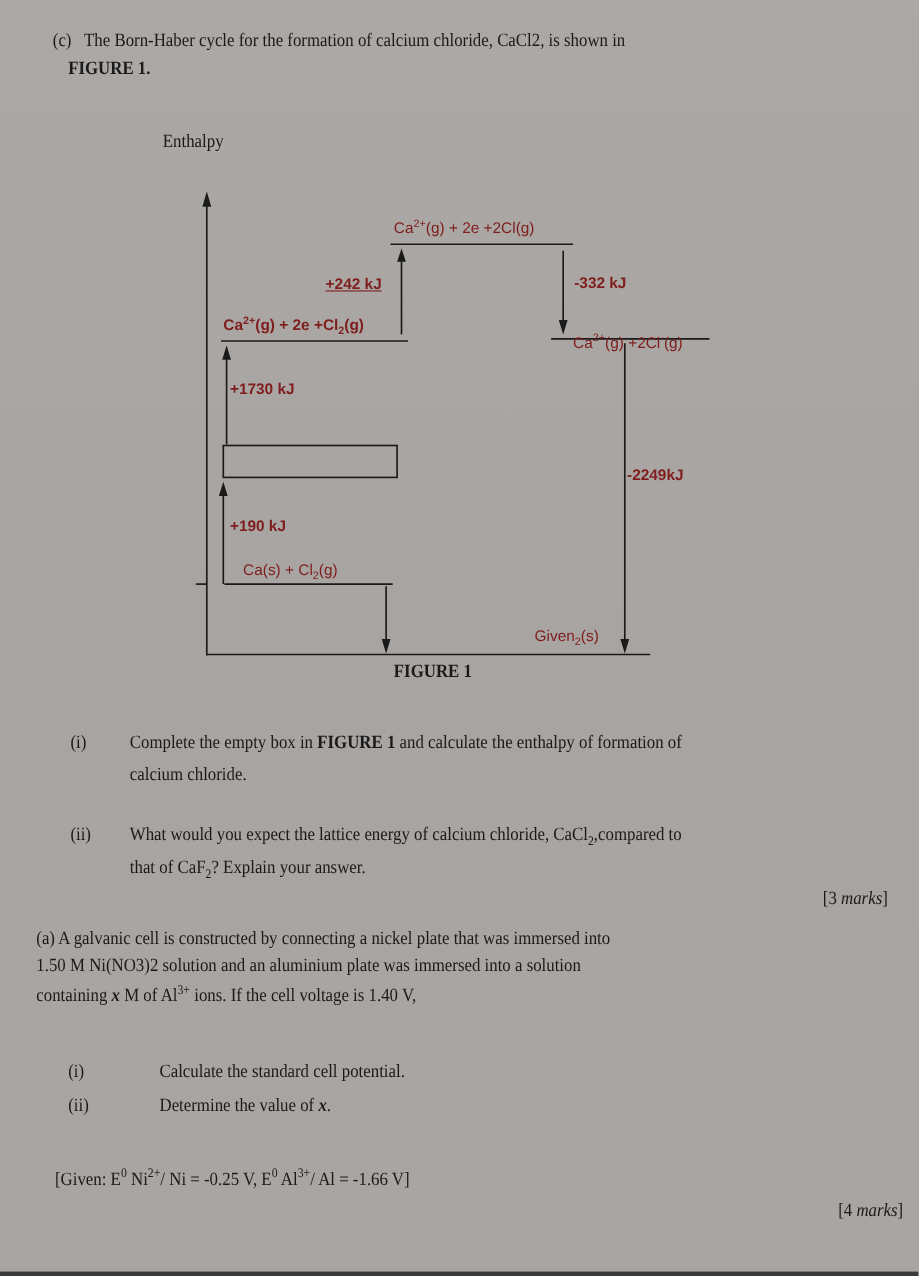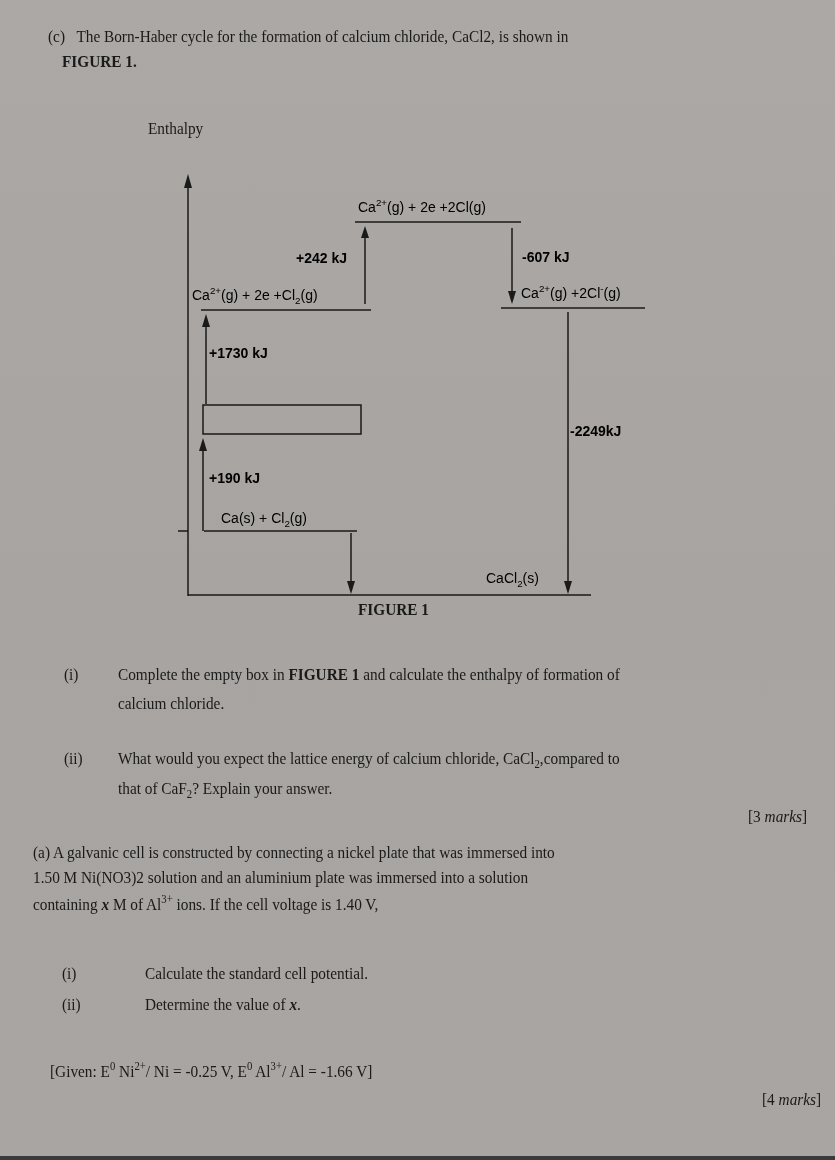--- a/index.html
+++ b/index.html
@@ -6,21 +6,21 @@
   body {
     width: 835px; height: 1160px; overflow: hidden;
     background: #a9a6a3;
     background-image: linear-gradient(180deg, #aba8a5 0%, #a7a4a1 50%, #a8a5a2 100%);
     position: relative;
     color: #1a1a1a;
     font-family: "Liberation Serif", serif;
   }
   .abs { position: absolute; }
   .serif { font-family: "Liberation Serif", serif; font-size: 17px; transform: scaleX(0.9); transform-origin: left top; white-space: nowrap; }
-  .sans { font-family: "Liberation Sans", sans-serif; font-size: 14px; white-space: nowrap; color: #000000; }
+  .sans { font-family: "Liberation Sans", sans-serif; font-size: 14px; white-space: nowrap; color: #7f1d1d; }
   .bold { font-weight: bold; }
   .it { font-style: italic; }
   sup, sub { font-size: 70%; line-height: 0; }
   .bottom-edge { position: absolute; left: 0; right: 0; bottom: 0; height: 4px; background: #3a3a3a; }
   svg.diagram { position: absolute; left: 0; top: 0; }
 </style>
 </head>
 <body>
 
 <div class="abs serif" style="left:48px; top:27px;">(c)</div>
@@ -71,36 +71,36 @@
     <line x1="204" y1="531" x2="357" y2="531"></line>
 
     <line x1="351" y1="533" x2="351" y2="582"></line>
     <path d="M347,581 L351,594 L355,581 Z" fill="#1a1a1a" stroke="none"></path>
   </g>
 </svg>
 
 <div class="abs sans" style="left:358px; top:199px;">
   <span>Ca</span><sup>2+</sup><span>(g) + 2e +2Cl(g)</span>
 </div>
-<div class="abs sans bold" style="left:296px; top:250px;">+242 kJ</div>
-<div class="abs sans" style="left:192px; top:287px;">
+<div class="abs sans bold" style="left:296px; top:250px;text-decoration:underline;">+242 kJ</div>
+<div class="abs sans" style="left:203px; top:287px;font-weight:bold;">
   <span>Ca</span><sup>2+</sup><span>(g) + 2e +Cl</span><sub>2</sub><span>(g)</span>
 </div>
-<div class="abs sans bold" style="left:522px; top:249px;">-607 kJ</div>
-<div class="abs sans" style="left:521px; top:285px;">
+<div class="abs sans bold" style="left:522px; top:249px;">-332 kJ</div>
+<div class="abs sans" style="left:521px; top:303px;">
   <span>Ca</span><sup>2+</sup><span>(g) +2Cl</span><sup>-</sup><span>(g)</span>
 </div>
 <div class="abs sans bold" style="left:209px; top:345px;">+1730 kJ</div>
 <div class="abs sans bold" style="left:570px; top:423px;text-align:center;">-2249kJ</div>
 <div class="abs sans bold" style="left:209px; top:470px;">+190 kJ</div>
 <div class="abs sans" style="left:221px; top:510px;">
   <span>Ca(s) + Cl</span><sub>2</sub><span>(g)</span>
 </div>
 <div class="abs sans" style="left:486px; top:570px;">
-  <span>CaCl</span><sub>2</sub><span>(s)</span>
+  <span>Given</span><sub>2</sub><span>(s)</span>
 </div>
 <div class="abs serif bold" style="left:358px; top:600px;">FIGURE 1</div>
 
 <div class="abs serif" style="left:64px; top:665px;">(i)</div>
 <div class="abs serif" style="left:118px; top:665px;">
   <span>Complete the empty box in </span><b>FIGURE 1</b><span> and calculate the enthalpy of formation of</span>
 </div>
 <div class="abs serif" style="left:118px; top:694px;">calcium chloride.</div>
 
 <div class="abs serif" style="left:64px; top:749px;">(ii)</div>

